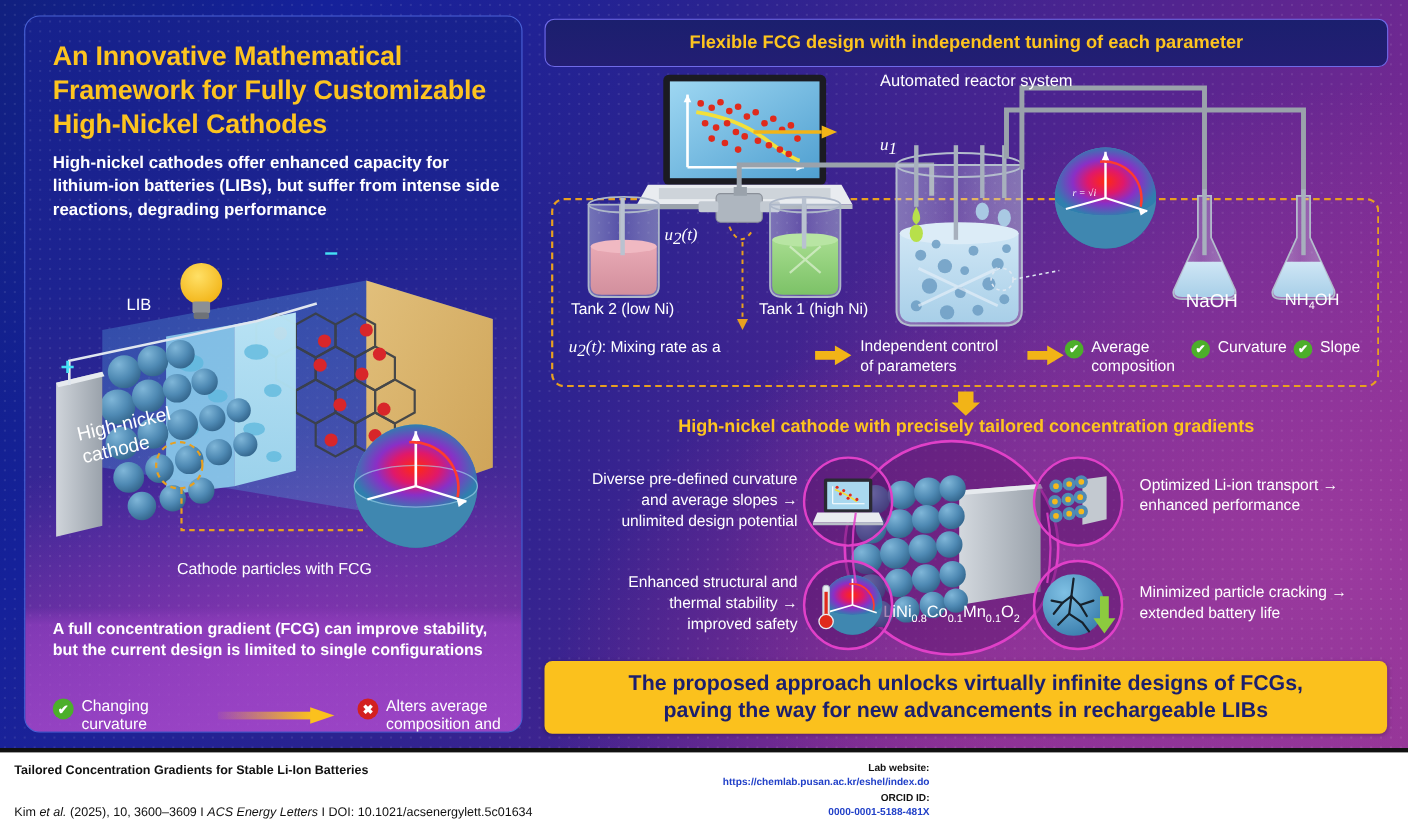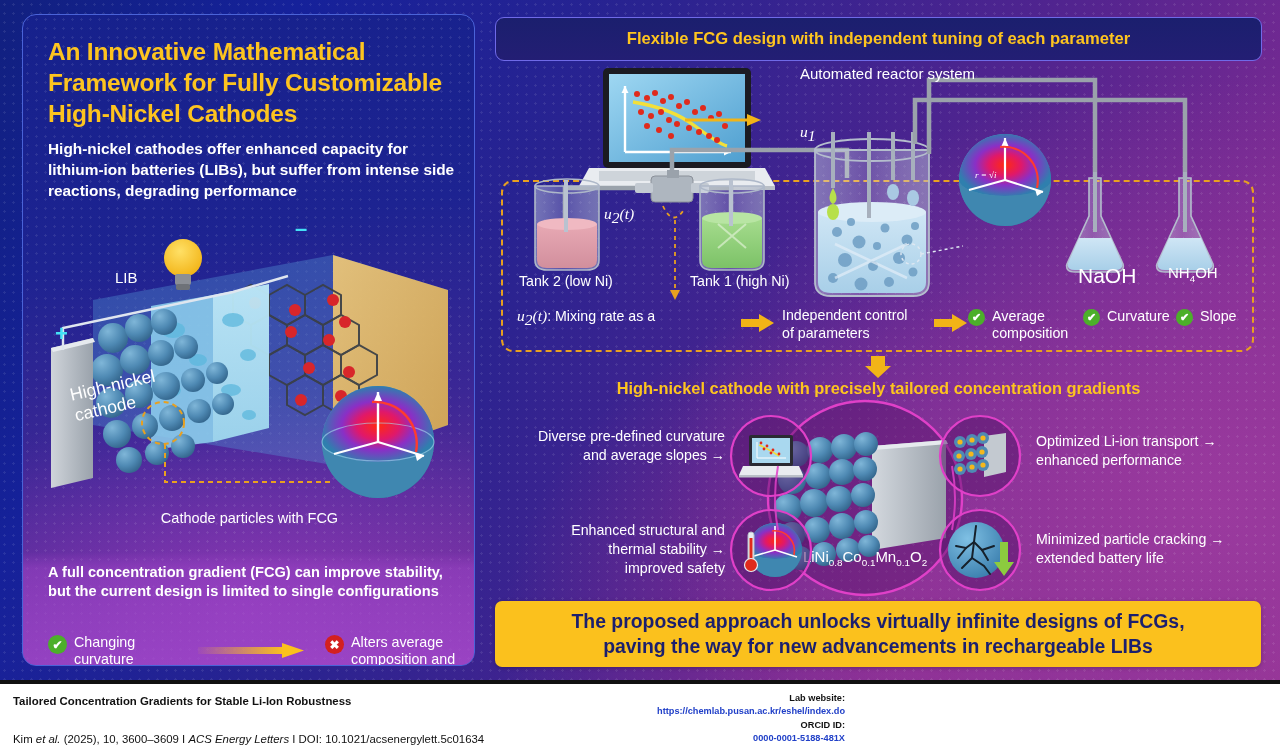--- a/index.html
+++ b/index.html
@@ -480,21 +480,21 @@
 
   <div class="lbl" style="left:800px;top:64px;font-size:15px;">Automated reactor system</div>
   <div class="lbl" style="left:800px;top:122px;">
     <span class="mathi">u</span><sub class="mathi">1</sub>
   </div>
   <div class="lbl" style="left:604px;top:204px;">
     <span class="mathi">u</span><sub class="mathi">2</sub><span class="mathi">(t)</span>
   </div>
   <div class="lbl" style="left:519px;top:272px;">Tank 2 (low Ni)</div>
   <div class="lbl" style="left:690px;top:272px;">Tank 1 (high Ni)</div>
-  <div class="lbl" style="left:1078px;top:263px;font-size:21px;">NaOH</div>
+  <div class="lbl" style="left:1078px;top:263px;font-size:17px;">NaOH</div>
   <div class="lbl" style="left:1168px;top:263px;font-size:15px;">
     <span>NH</span><sub>4</sub><span>OH</span>
   </div>
 
   <div class="lbl" style="left:517px;top:306px;width:215px;">
     <span class="nowrap"><span class="mathi">u</span><sub class="mathi">2</sub><span class="mathi">(t)</span><span>: Mixing rate as a</span></span>
   </div>
   <svg style="position:absolute;left:741px;top:313px;" width="34" height="20" viewBox="0 0 34 20">
     <path d="M0 6 L18 6 L18 1 L33 10 L18 19 L18 14 L0 14 Z" fill="#f2b417"></path>
   </svg>
@@ -666,20 +666,21 @@
   </svg>
 
   <svg style="position:absolute;left:700px;top:398px;" width="330" height="200" viewBox="0 0 330 200">
     <path d="M78 68 Q72 100 78 132" stroke="#e040c8" stroke-width="2" fill="none" opacity="0.85"></path>
     <path d="M252 68 Q258 100 252 132" stroke="#e040c8" stroke-width="2" fill="none" opacity="0.85"></path>
   </svg>
 
   <div class="lbl lbl-r" style="left:495px;top:427px;width:230px;line-height:1.34;">
     <div>Diverse pre-defined curvature</div>
     <div>and average slopes →</div>
+    <div>unlimited design potential</div>
   </div>
   <div class="lbl" style="left:1036px;top:432px;width:235px;line-height:1.34;">
     <div>Optimized Li-ion transport →</div>
     <div>enhanced performance</div>
   </div>
   <div class="lbl lbl-r" style="left:495px;top:521px;width:230px;line-height:1.34;">
     <div>Enhanced structural and</div>
     <div>thermal stability →</div>
     <div>improved safety</div>
   </div>
@@ -693,21 +694,21 @@
       <span>The proposed approach unlocks virtually infinite designs of FCGs,</span><br>
       <span>paving the way for new advancements in rechargeable LIBs</span>
     </span>
   </div>
 </div>
 
 <div class="footer">
   <div class="fbar"></div>
 
   <div class="cite-title">
-    <div>Tailored Concentration Gradients for Stable Li-Ion Robustness</div>
+    <div>Tailored Concentration Gradients for Stable Li-Ion Batteries</div>
   </div>
   <div class="cite-ref">
     <span>Kim</span>
     <i>et al.</i><span> (2025), 10, 3600–3609 I </span><i>ACS Energy Letters</i><span> I DOI: 10.1021/acsenergylett.5c01634</span>
   </div>
 
   <div class="links">
     <div class="k">Lab website:</div>
     <div class="v">https://chemlab.pusan.ac.kr/eshel/index.do</div>
     <div class="k">ORCID ID:</div>

